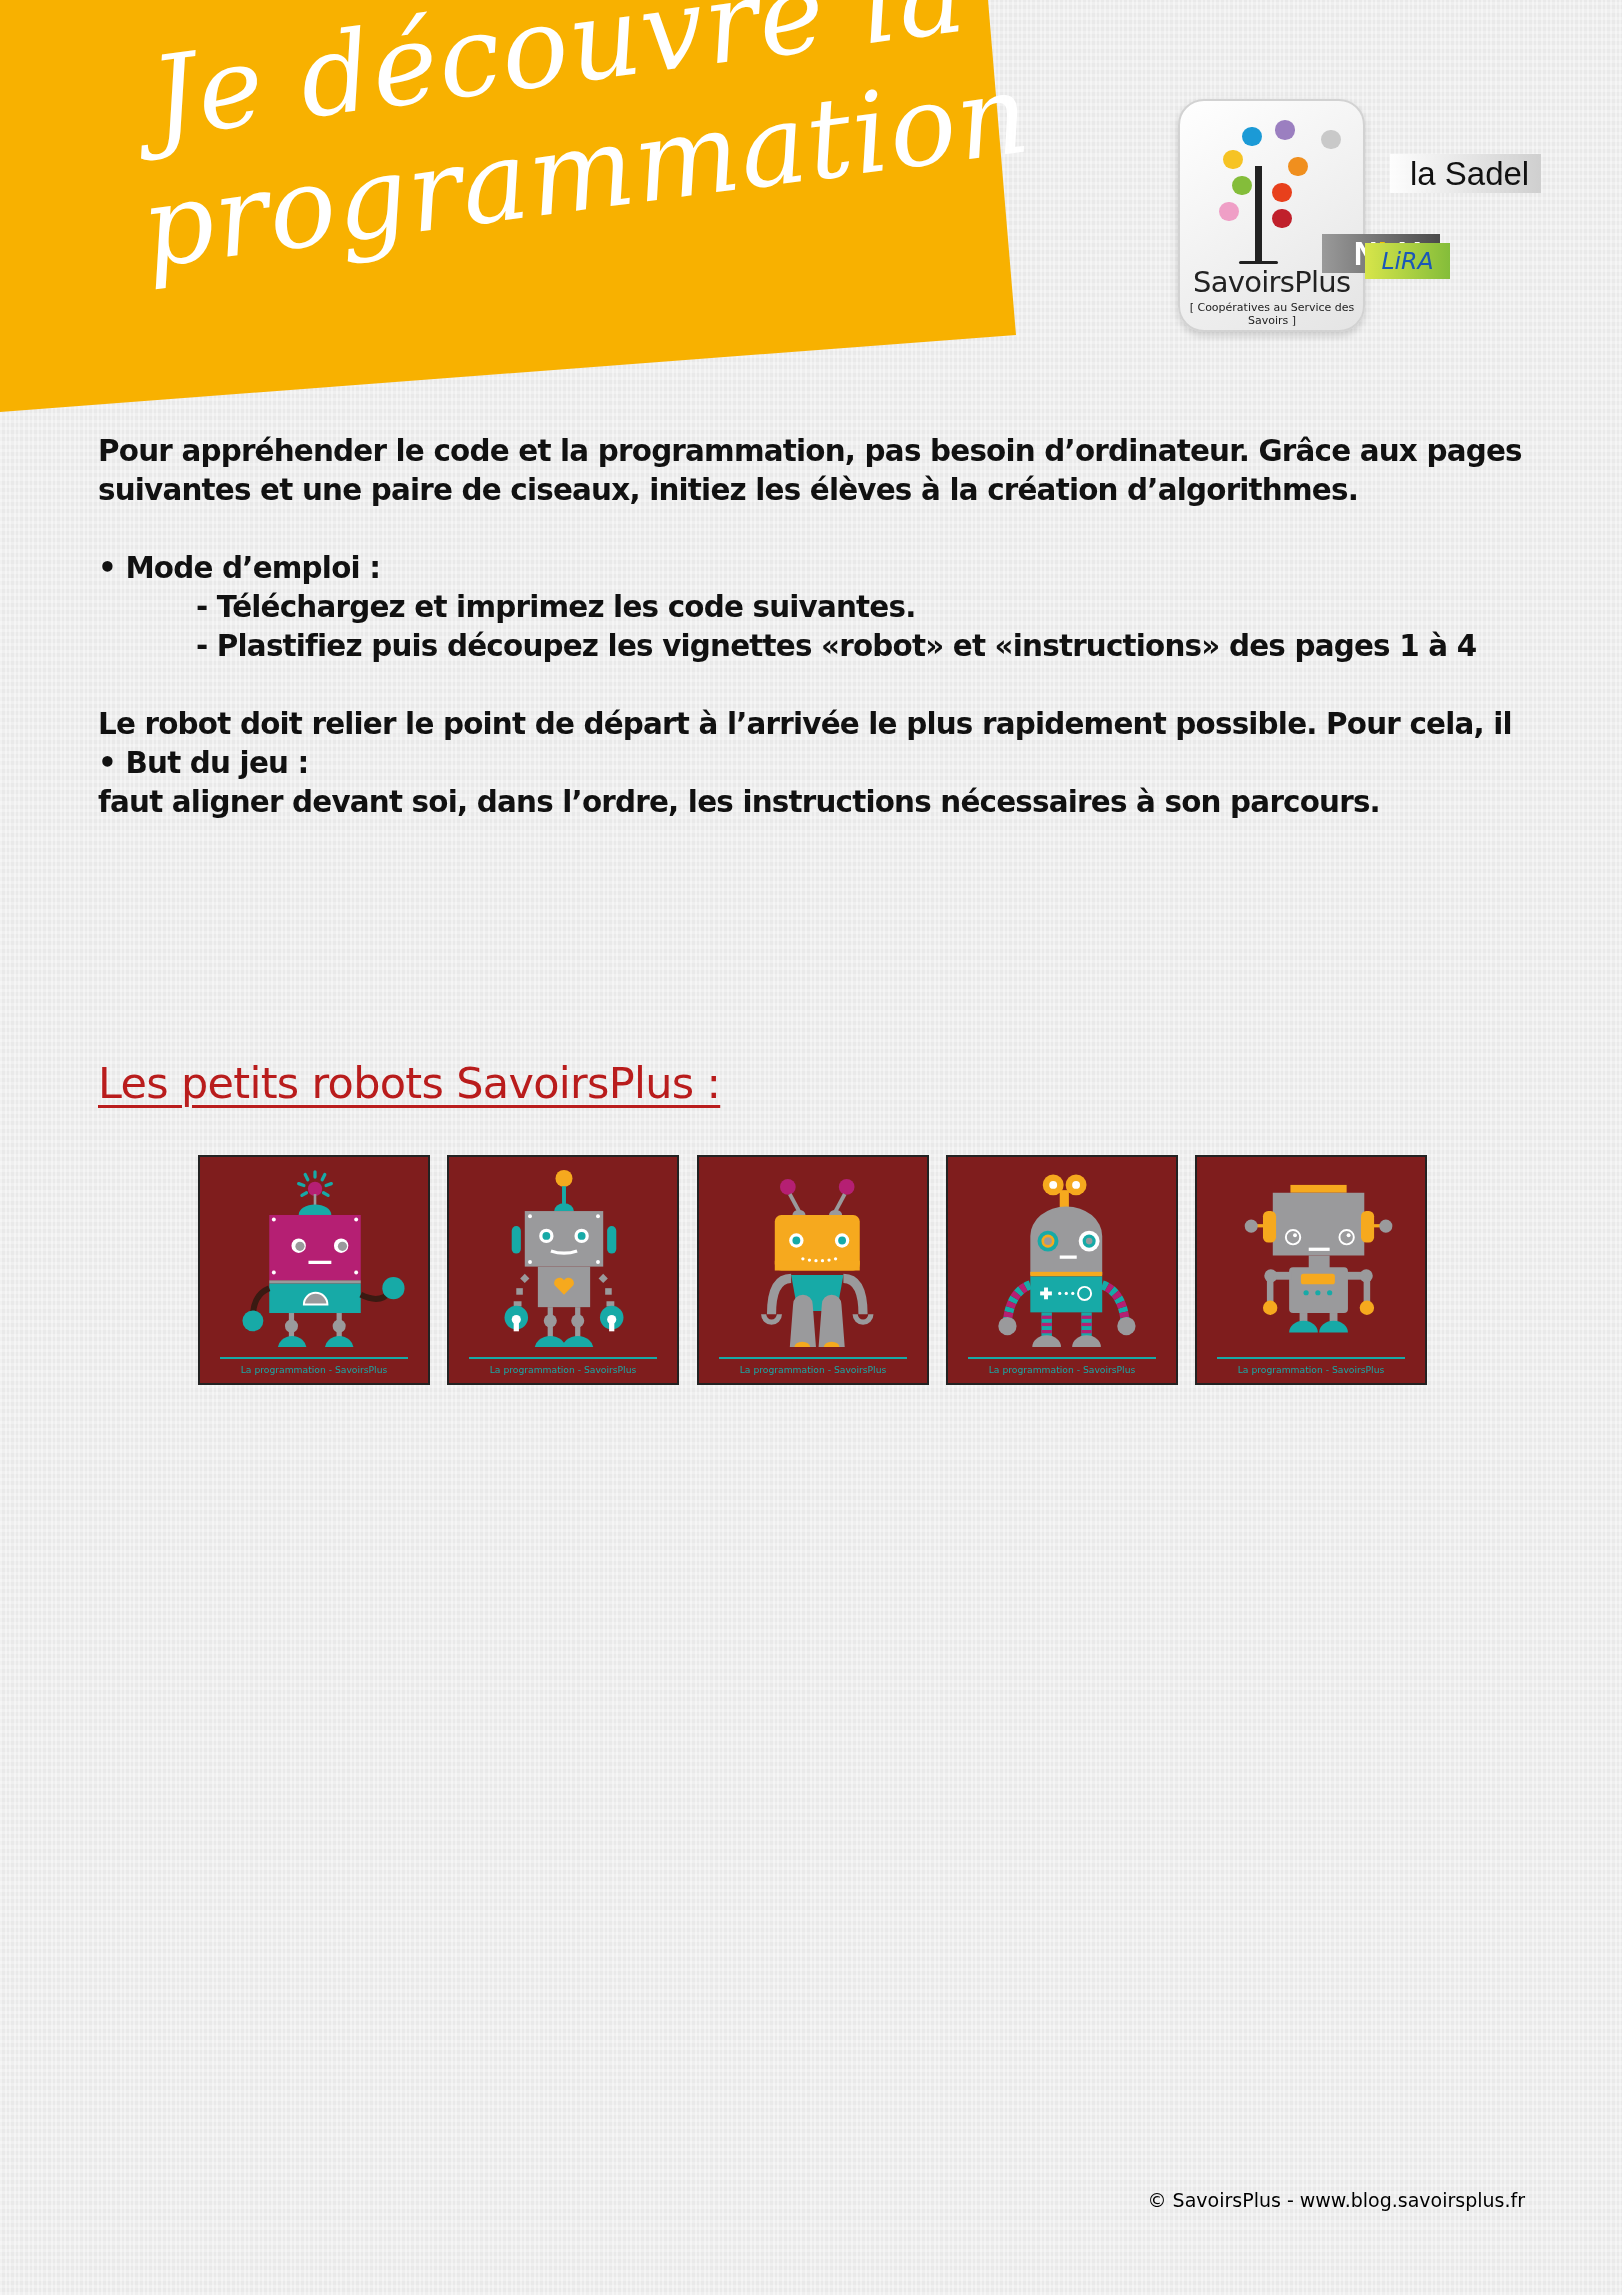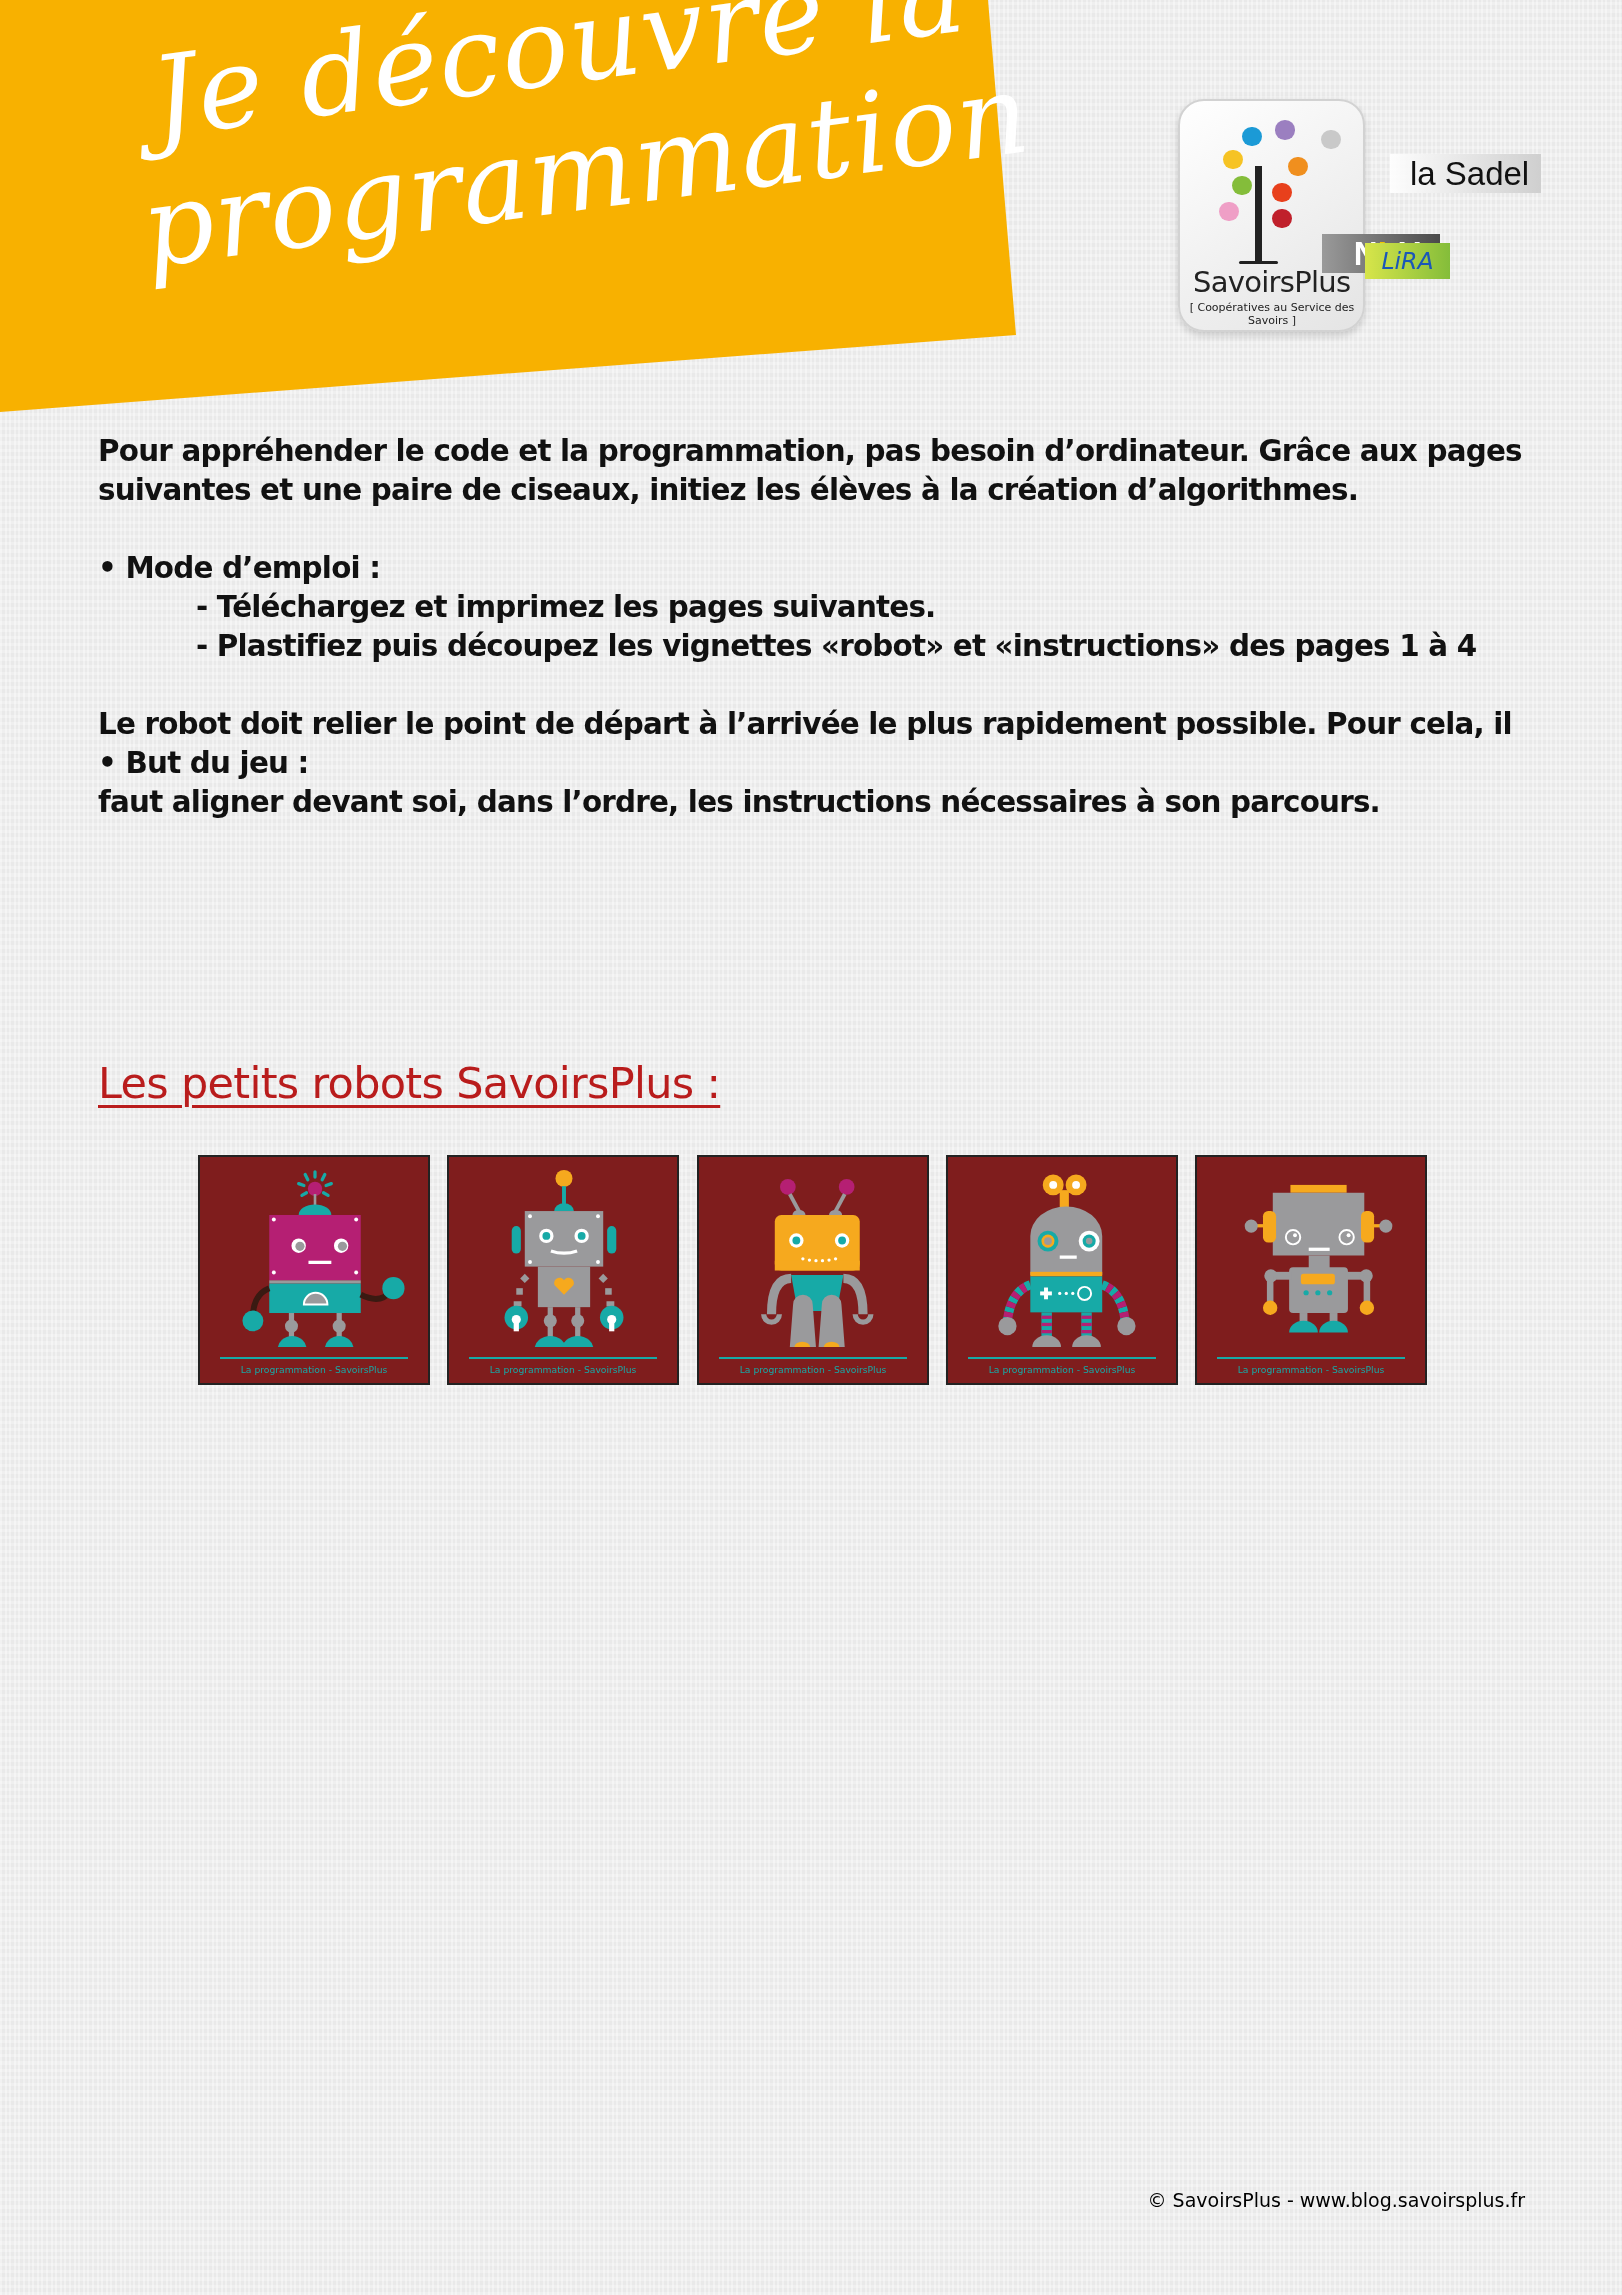--- a/index.html
+++ b/index.html
@@ -125,21 +125,21 @@
   <div class="tile-sadel">la Sadel</div>
   <div class="tile-nlu"><span>N</span><span class="l">L</span><span>U</span></div>
   <div class="tile-lira">LiRA</div>
 </div>
 
 <div class="intro">
   <p>Pour appréhender le code et la programmation, pas besoin d’ordinateur. Grâce aux pages</p>
   <p>suivantes et une paire de ciseaux, initiez les élèves à la création d’algorithmes.</p>
   <div class="gap"></div>
   <div class="line">• Mode d’emploi :</div>
-  <div class="line sub">- Téléchargez et imprimez les pages suivantes.</div>
+  <div class="line sub">- Téléchargez et imprimez les code suivantes.</div>
   <div class="line sub">- Plastifiez puis découpez les vignettes «robot» et «instructions» des pages 1 à 4</div>
   <div class="gap"></div>
   <div class="line">Le robot doit relier le point de départ à l’arrivée le plus rapidement possible. Pour cela, il</div>
   <div class="line">• But du jeu :</div>
   <div class="line">faut aligner devant soi, dans l’ordre, les instructions nécessaires à son parcours.</div>
 </div>
 
 <div class="section-title">Les petits robots SavoirsPlus :</div>
 
 <div class="cards">

